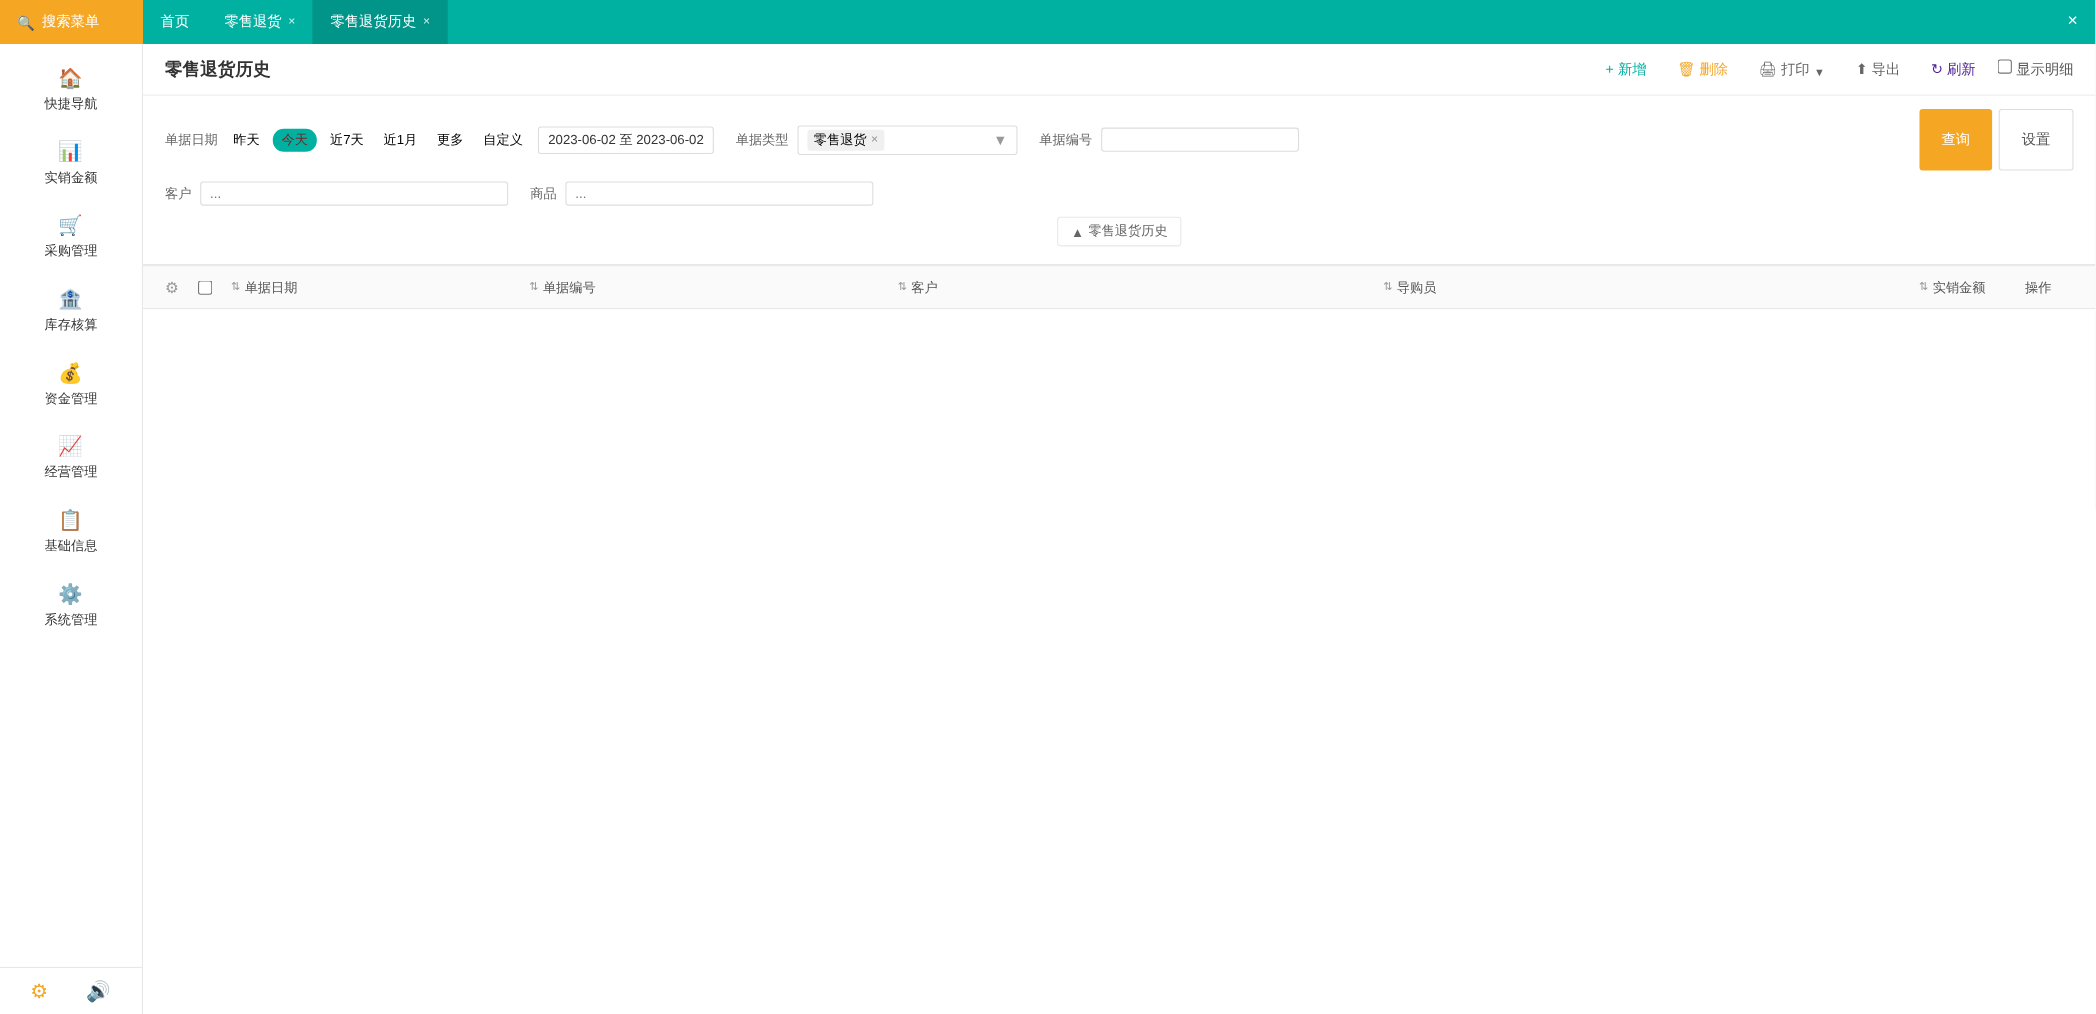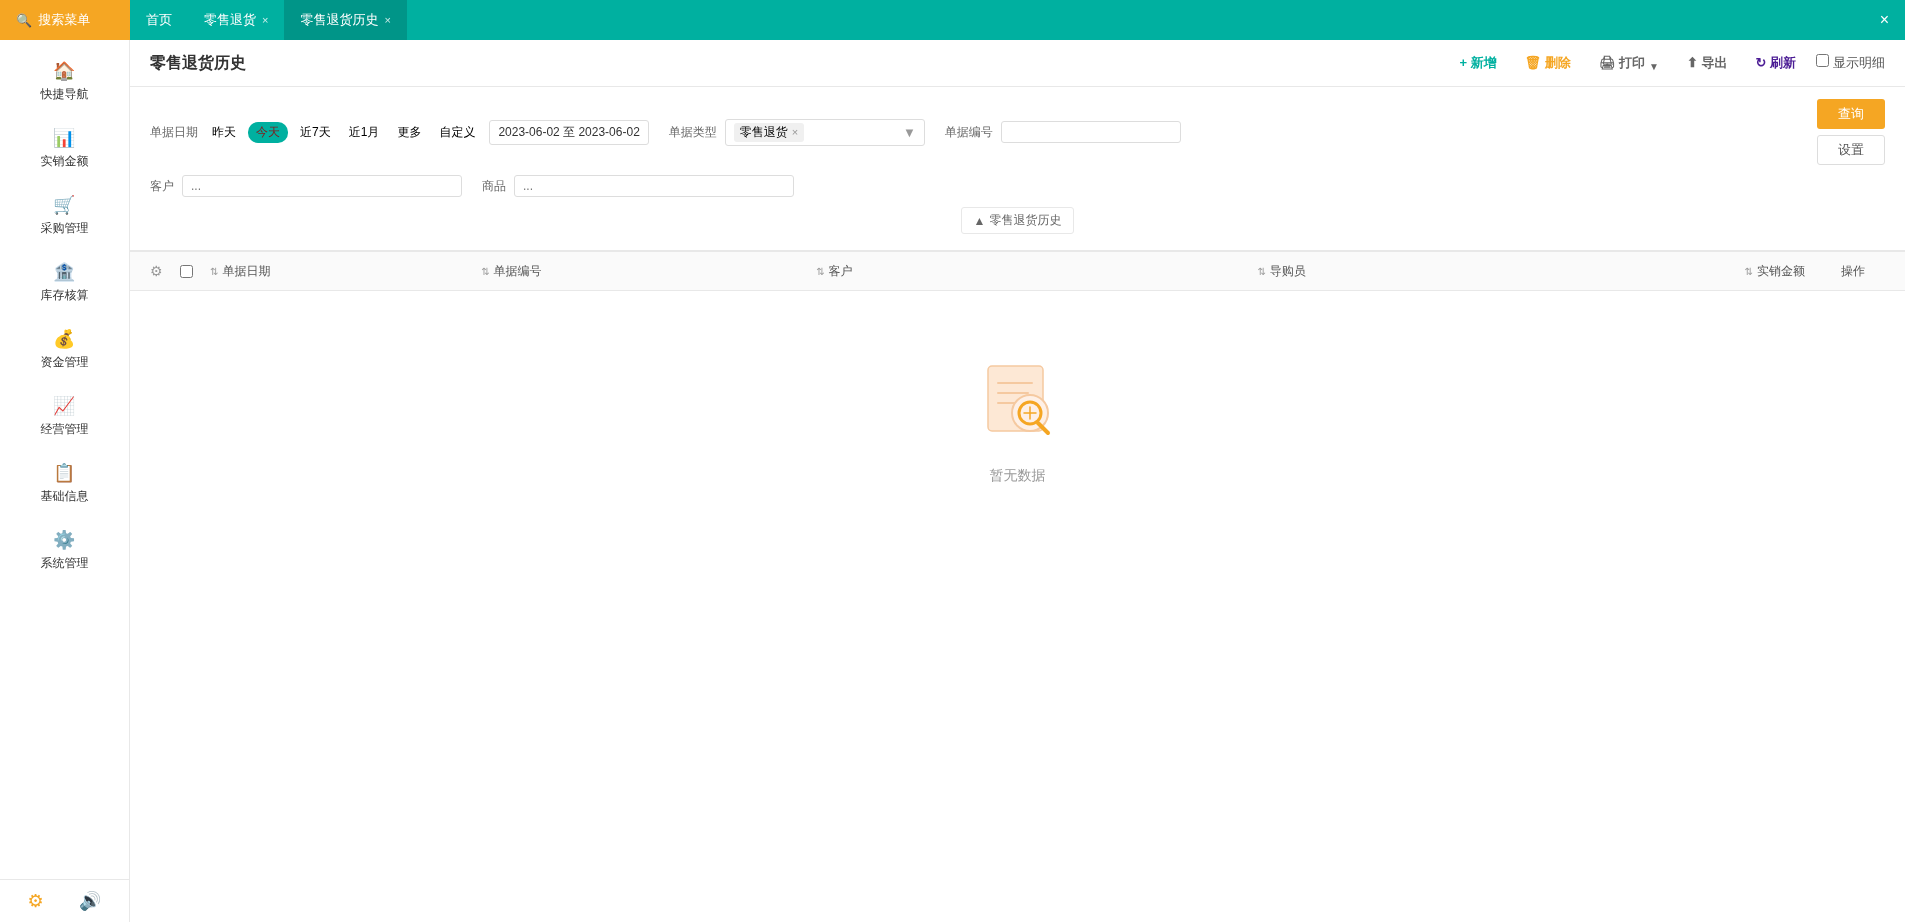--- a/index.html
+++ b/index.html
@@ -129,21 +129,20 @@
     }
     .toolbar-btn {
       display: flex;
       align-items: flex-end;
       gap: 4px;
       cursor: pointer;
       font-size: 13px;
       color: #555;
       padding: 4px 8px;
       border-radius: 3px;
-      font-weight: bold;
     }
     .btn-add { color: #00b0a0; }
     .btn-delete { color: #f5a623; }
     .btn-print { color: #666; }
     .btn-export { color: #666; }
     .btn-refresh { color: #4c1d95; }
     .checkbox-label {
       display: flex;
       align-items: flex-start;
       gap: 4px;
@@ -240,38 +239,38 @@
       padding: 4px 12px;
       border: 1px solid #e8e8e8;
       border-radius: 3px;
       margin: 4px auto;
       width: fit-content;
     }
 
     
     .action-buttons {
       display: flex;
-      flex-direction: column;
+      flex-direction: row;
       gap: 6px;
       margin-left: auto;
     }
     .btn-query {
       background: #f5a623;
       color: white;
       border: none;
       padding: 6px 20px;
       border-radius: 3px;
       cursor: pointer;
       font-size: 13px;
     }
     .btn-settings {
       background: white;
       color: #555;
       border: 1px solid #ddd;
-      padding: 5px 20px;
+      padding: 18px 20px;
       border-radius: 3px;
       cursor: pointer;
       font-size: 13px;
     }
 
     
     .table-container {
       background: white;
       margin: 0;
       flex: 1;
@@ -543,35 +542,17 @@
         </div>
         <div class="th th-amount">
           <span class="th-sort">⇅</span>
           <span>实销金额</span>
         </div>
         <div class="th th-action">
           <span>操作</span>
         </div>
       </div>
 
-      <div class="empty-state">
-        <svg class="empty-icon" viewBox="0 0 100 100" xmlns="http://www.w3.org/2000/svg">
-
-          <rect x="20" y="15" width="55" height="65" rx="4" ry="4" fill="#fde8d5" stroke="#f5c9a0" stroke-width="1.5"></rect>
-
-          <line x1="30" y1="32" x2="64" y2="32" stroke="#f5c9a0" stroke-width="2" stroke-linecap="round"></line>
-          <line x1="30" y1="42" x2="60" y2="42" stroke="#f5c9a0" stroke-width="2" stroke-linecap="round"></line>
-          <line x1="30" y1="52" x2="55" y2="52" stroke="#f5c9a0" stroke-width="2" stroke-linecap="round"></line>
-
-          <circle cx="62" cy="62" r="18" fill="#fef0e6" stroke="#f5c9a0" stroke-width="2"></circle>
-          <circle cx="62" cy="62" r="11" fill="none" stroke="#f5a623" stroke-width="3"></circle>
-          <line x1="70" y1="72" x2="80" y2="82" stroke="#f5a623" stroke-width="4" stroke-linecap="round"></line>
-
-          <line x1="56" y1="62" x2="68" y2="62" stroke="#f5a623" stroke-width="1.5" stroke-linecap="round"></line>
-          <line x1="62" y1="56" x2="62" y2="68" stroke="#f5a623" stroke-width="1.5" stroke-linecap="round"></line>
-        </svg>
-        <span class="empty-text">暂无数据</span>
-      </div>
     </div>
 
 
   </div>
 </div>
 
 </body></html>

